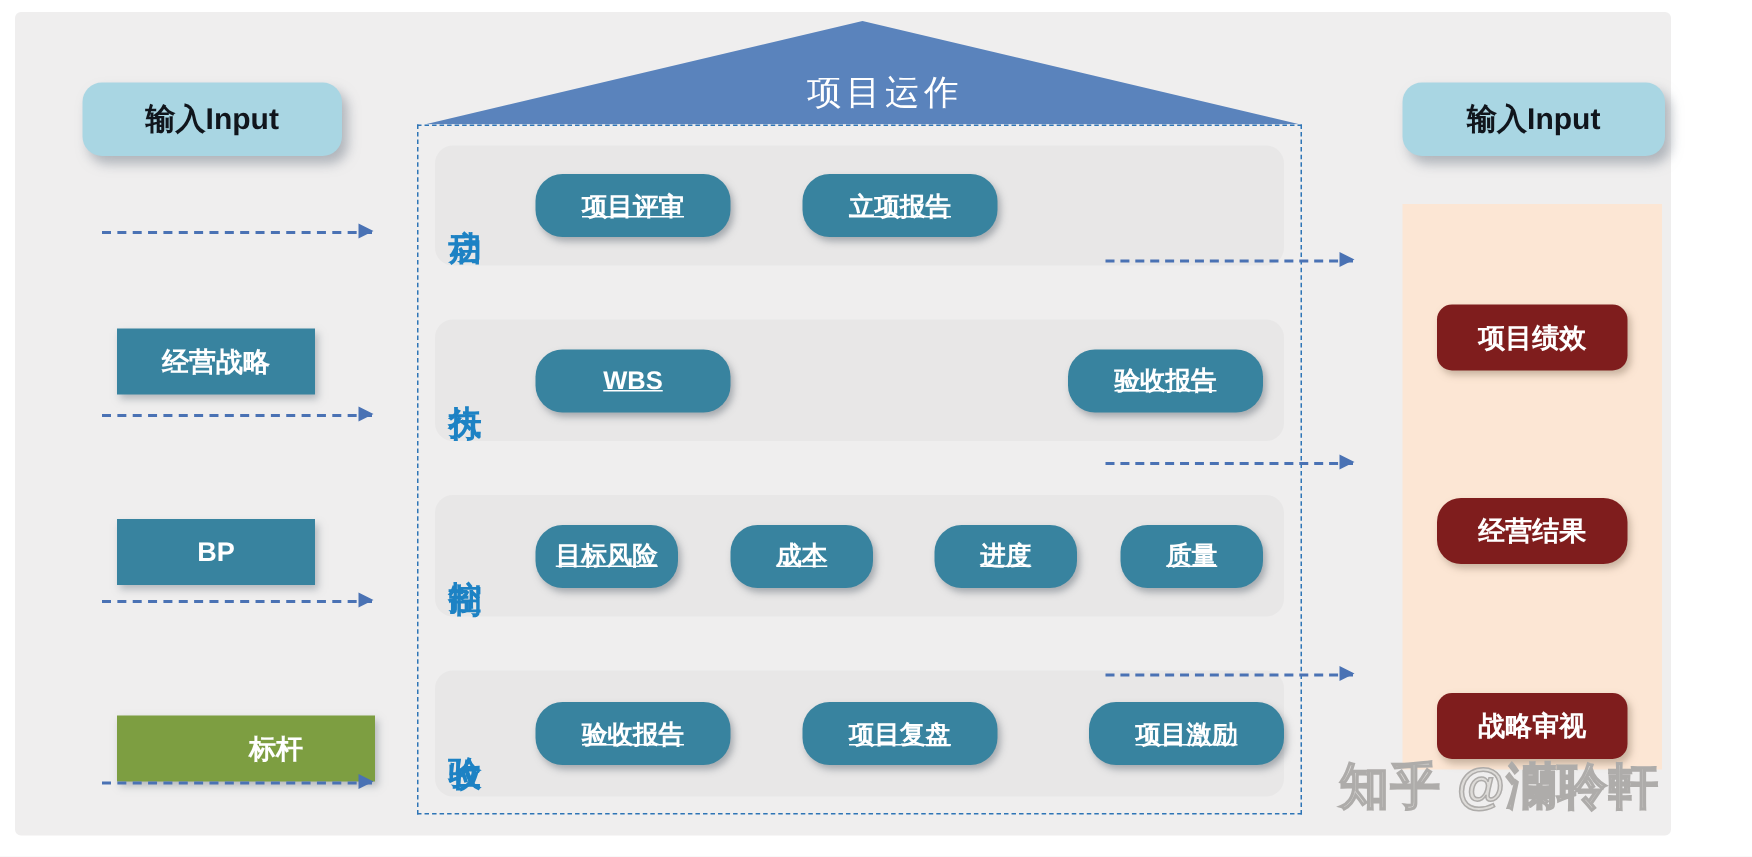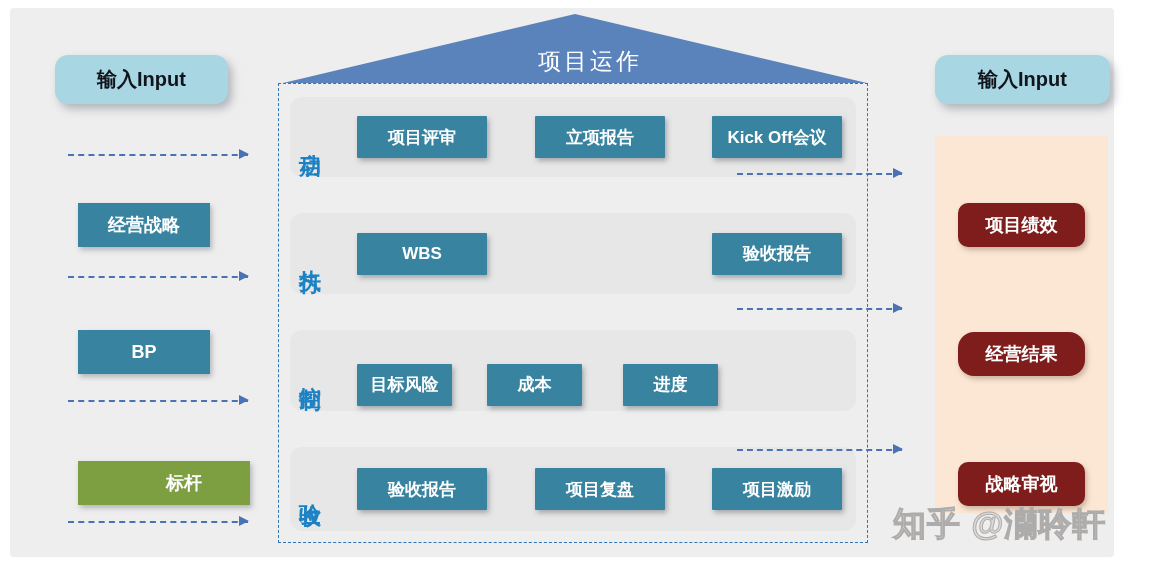--- a/index.html
+++ b/index.html
@@ -19,20 +19,21 @@
     font-weight:bold;font-size:20px;color:#10151c;
     box-shadow:4px 5px 8px rgba(125,135,145,.55);
   }
 
   
   .lbox{
     position:absolute;left:78px;width:132px;height:44px;
     background:#38839f;color:#fff;font-weight:bold;font-size:18px;
     display:flex;align-items:center;justify-content:center;
     box-shadow:2px 3px 5px rgba(120,130,140,.5);
+    margin-top:16px;
   }
   .green{background:#7d9e41;}
 
   
   .arrow{position:absolute;height:0;border-top:2.5px dashed #4a72b4;}
   .arrow::after{
     content:"";position:absolute;right:-6px;top:-7px;
     border:5.5px solid transparent;border-left:10px solid #4a72b4;
   }
 
@@ -55,26 +56,26 @@
 
   
   .row{position:absolute;left:290px;width:566px;background:#e8e7e7;border-radius:12px;}
   .row-label{
     position:absolute;left:9px;top:50%;transform:translateY(-50%);
     writing-mode:vertical-rl;text-orientation:upright;
     color:#1d82c4;font-weight:bold;font-size:22px;letter-spacing:2px;line-height:1;
   }
   .tbox{
     position:absolute;top:50%;transform:translateY(-50%);
-    width:130px;height:42px;background:#38839f;border-radius:1px;
+    width:130px;height:42px;background:#38839f;border-radius:18px;
     color:#fff;font-weight:bold;font-size:17px;
     display:flex;align-items:center;justify-content:center;
-    box-shadow:2px 3px 5px rgba(100,110,120,.5);white-space:nowrap;
+    box-shadow:2px 3px 5px rgba(100,110,120,.5);white-space:nowrap;text-decoration:underline;
   }
-  .tbox.sm{width:95px;margin-top:14px;}
+  .tbox.sm{width:95px;}
 
   
   .peach{position:absolute;left:935px;top:136px;width:173px;height:377px;background:#fce6d4;}
   .rbox{
     position:absolute;left:958px;width:127px;height:44px;border-radius:10px;
     background:#7f1d1d;color:#fff;font-weight:bold;font-size:18px;
     display:flex;align-items:center;justify-content:center;
     box-shadow:2px 3px 5px rgba(150,130,110,.5);
   }
 
@@ -106,41 +107,41 @@
 
   <div class="roof"></div>
   <div class="roof-title" style="position:absolute;left:298px;top:46px;width:584px;text-align:center;color:#fff;font-weight:normal;font-size:23px;letter-spacing:3px;">项目运作</div>
 
   <div class="house"></div>
 
   <div class="row" style="top:97px;height:80px;">
     <span class="row-label">启动</span>
     <div class="tbox" style="left:67px;">项目评审</div>
     <div class="tbox" style="left:245px;">立项报告</div>
-    <div class="tbox" style="left:422px;">Kick Off会议</div>
   </div>
 
   <div class="row" style="top:213px;height:81px;">
     <span class="row-label">执行</span>
     <div class="tbox" style="left:67px;">WBS</div>
     <div class="tbox" style="left:422px;">验收报告</div>
   </div>
 
   <div class="row" style="top:330px;height:81px;">
     <span class="row-label">控制</span>
     <div class="tbox sm" style="left:67px;">目标风险</div>
     <div class="tbox sm" style="left:197px;">成本</div>
     <div class="tbox sm" style="left:333px;">进度</div>
+    <div class="tbox sm" style="left:457px;">质量</div>
   </div>
 
   <div class="row" style="top:447px;height:84px;">
     <span class="row-label">验收</span>
     <div class="tbox" style="left:67px;">验收报告</div>
     <div class="tbox" style="left:245px;">项目复盘</div>
-    <div class="tbox" style="left:422px;text-align:right;">项目激励</div>
+    <div class="tbox" style="left:436px;text-align:right;">项目激励</div>
   </div>
 
   <div class="arrow" style="left:737px;top:173px;width:165px;"></div>
   <div class="arrow" style="left:737px;top:308px;width:165px;"></div>
   <div class="arrow" style="left:737px;top:449px;width:165px;"></div>
 
   <div class="hdr" style="left:935px;top:55px;width:175px;">输入Input</div>
 
   <div class="peach"></div>
 

